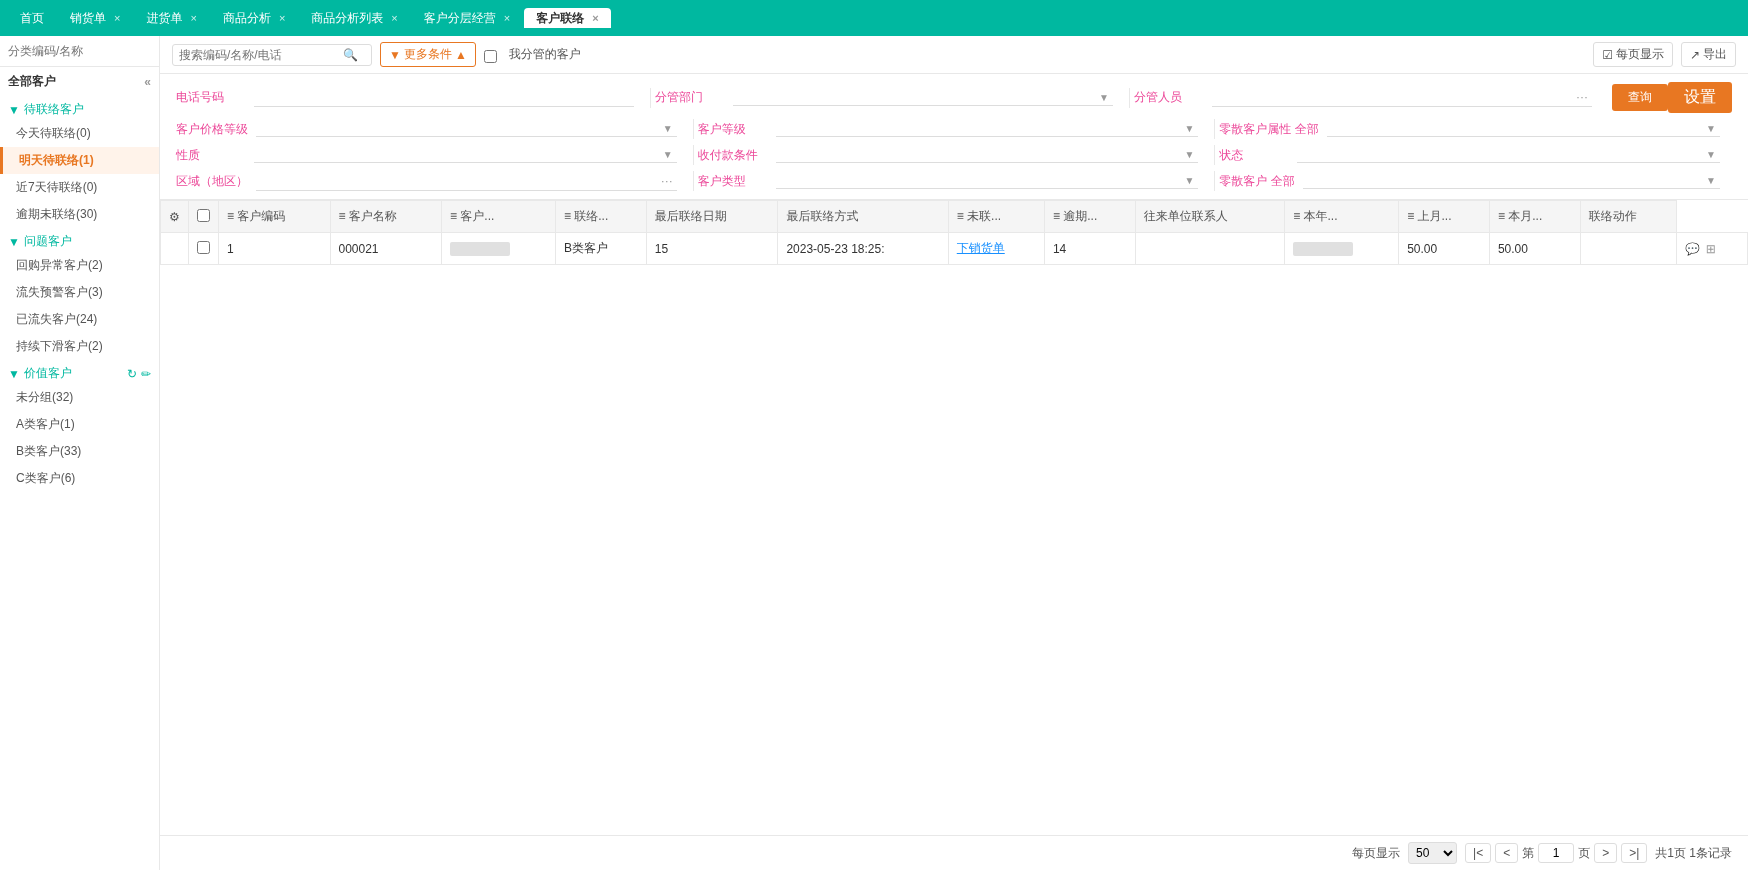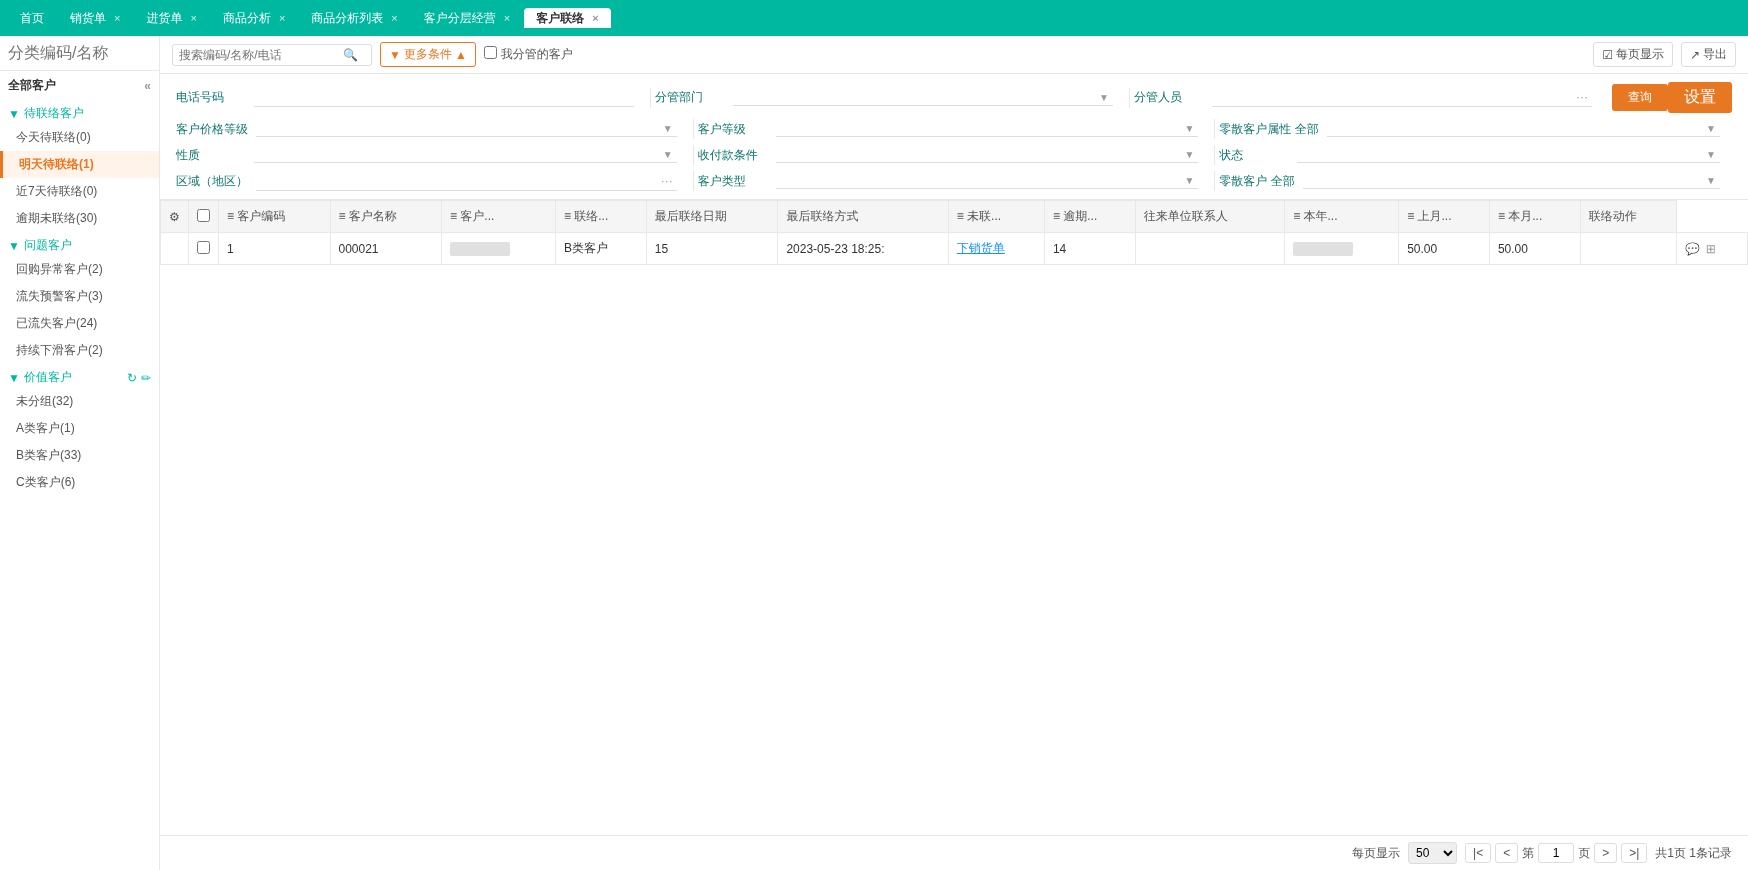--- a/index.html
+++ b/index.html
@@ -56,21 +56,21 @@
       display: flex;
       align-items: center;
       padding: 8px;
       border-bottom: 1px solid #e8e8e8;
       gap: 4px;
     }
     .sidebar-search input {
       flex: 1;
       border: none;
       outline: none;
-      font-size: 16px;
+      font-size: 12px;
       color: #999;
     }
     .sidebar-collapse-row {
       display: flex;
       align-items: center;
       justify-content: space-between;
       padding: 6px 8px;
       font-weight: bold;
       color: #333;
       cursor: pointer;
@@ -138,22 +138,22 @@
       align-items: center;
       gap: 3px;
       color: #e87722;
       cursor: pointer;
       border: 1px solid #e87722;
       border-radius: 3px;
       padding: 3px 8px;
     }
     .my-customer-check {
       display: flex;
-      align-items: flex-start;
-      gap: 4px;
+      align-items: flex-end;
+      gap: 12px;
       color: #555;
       cursor: pointer;
     }
     .spacer { flex: 1; }
     .batch-op-btn, .export-btn {
       display: flex;
       align-items: center;
       gap: 3px;
       color: #555;
       cursor: pointer;
@@ -176,21 +176,21 @@
     }
     .filter-row:last-child { margin-bottom: 0; }
     .filter-cell {
       display: flex;
       align-items: center;
       flex: 1;
       gap: 8px;
       padding-right: 12px;
     }
     .filter-label {
-      color: #0f766e;
+      color: #ec4899;
       white-space: nowrap;
       font-size: 12px;
       min-width: 70px;
     }
     .filter-input {
       flex: 1;
       border: none;
       border-bottom: 1px solid #ddd;
       outline: none;
       font-size: 12px;

